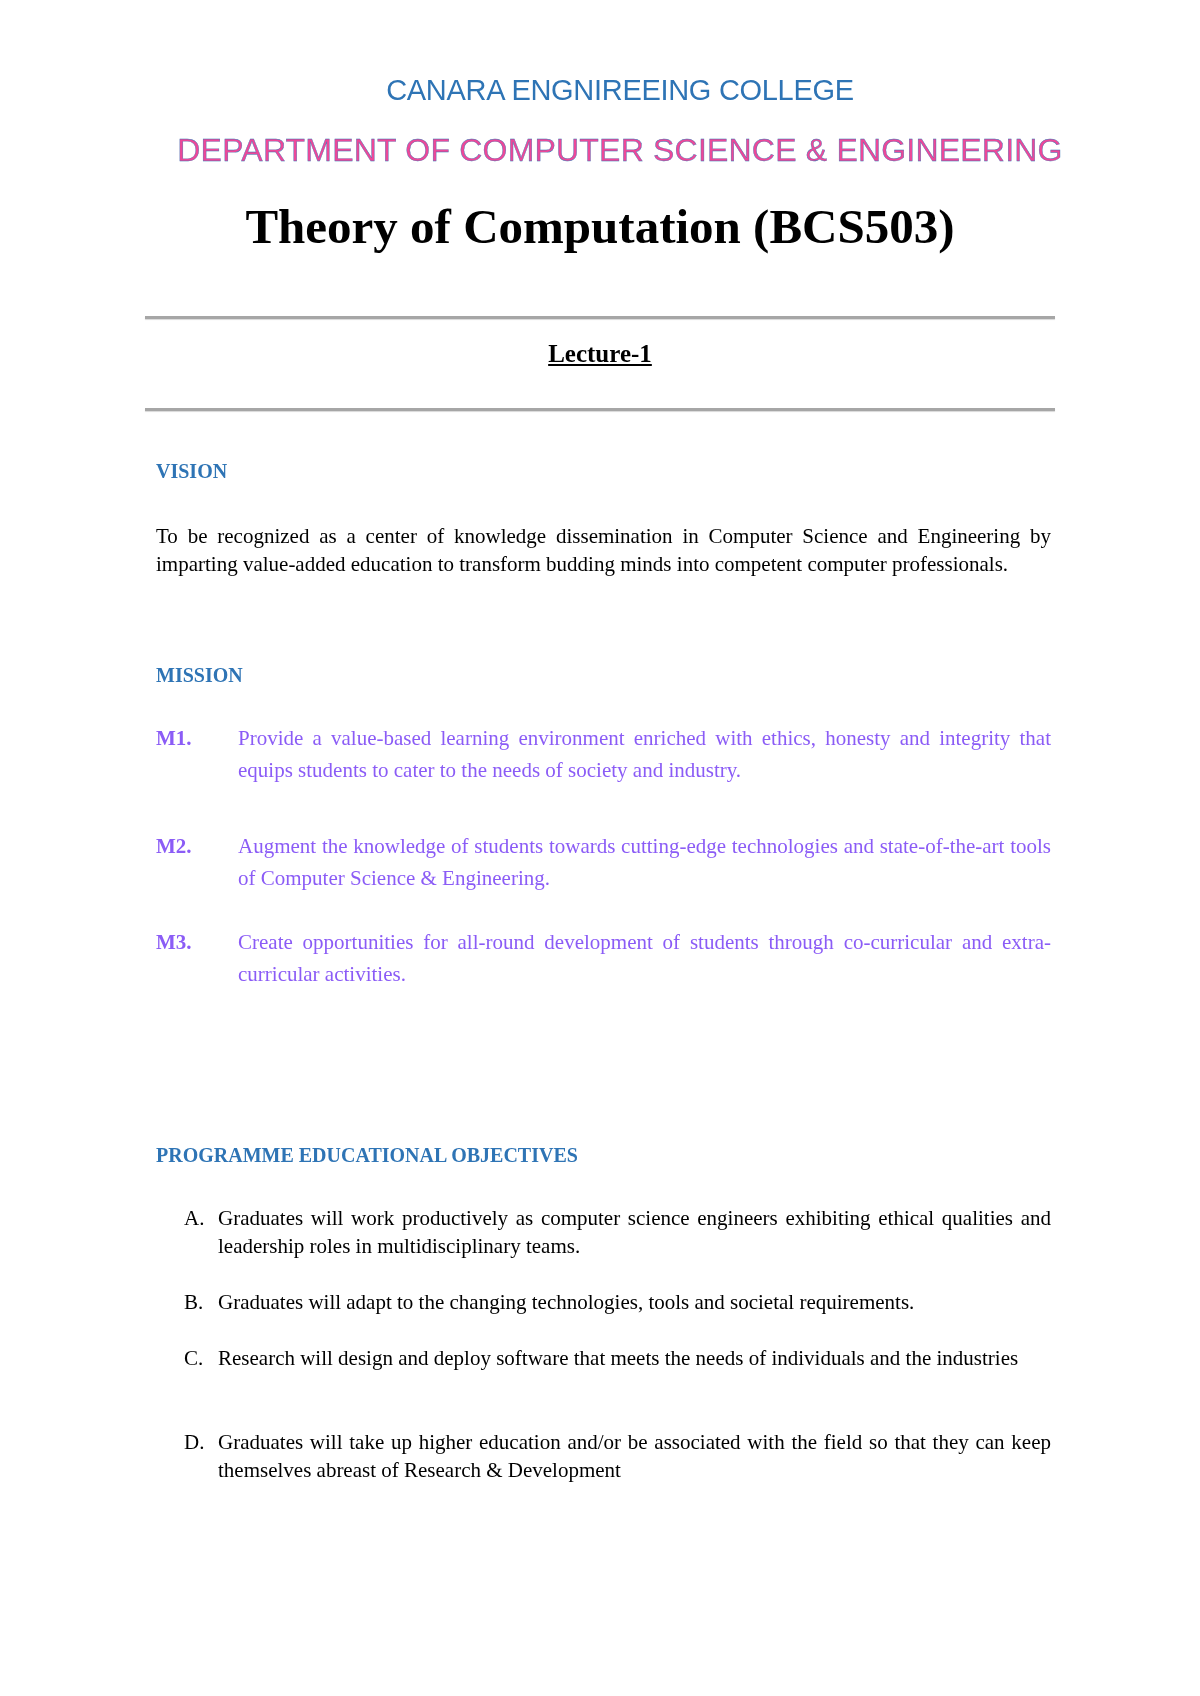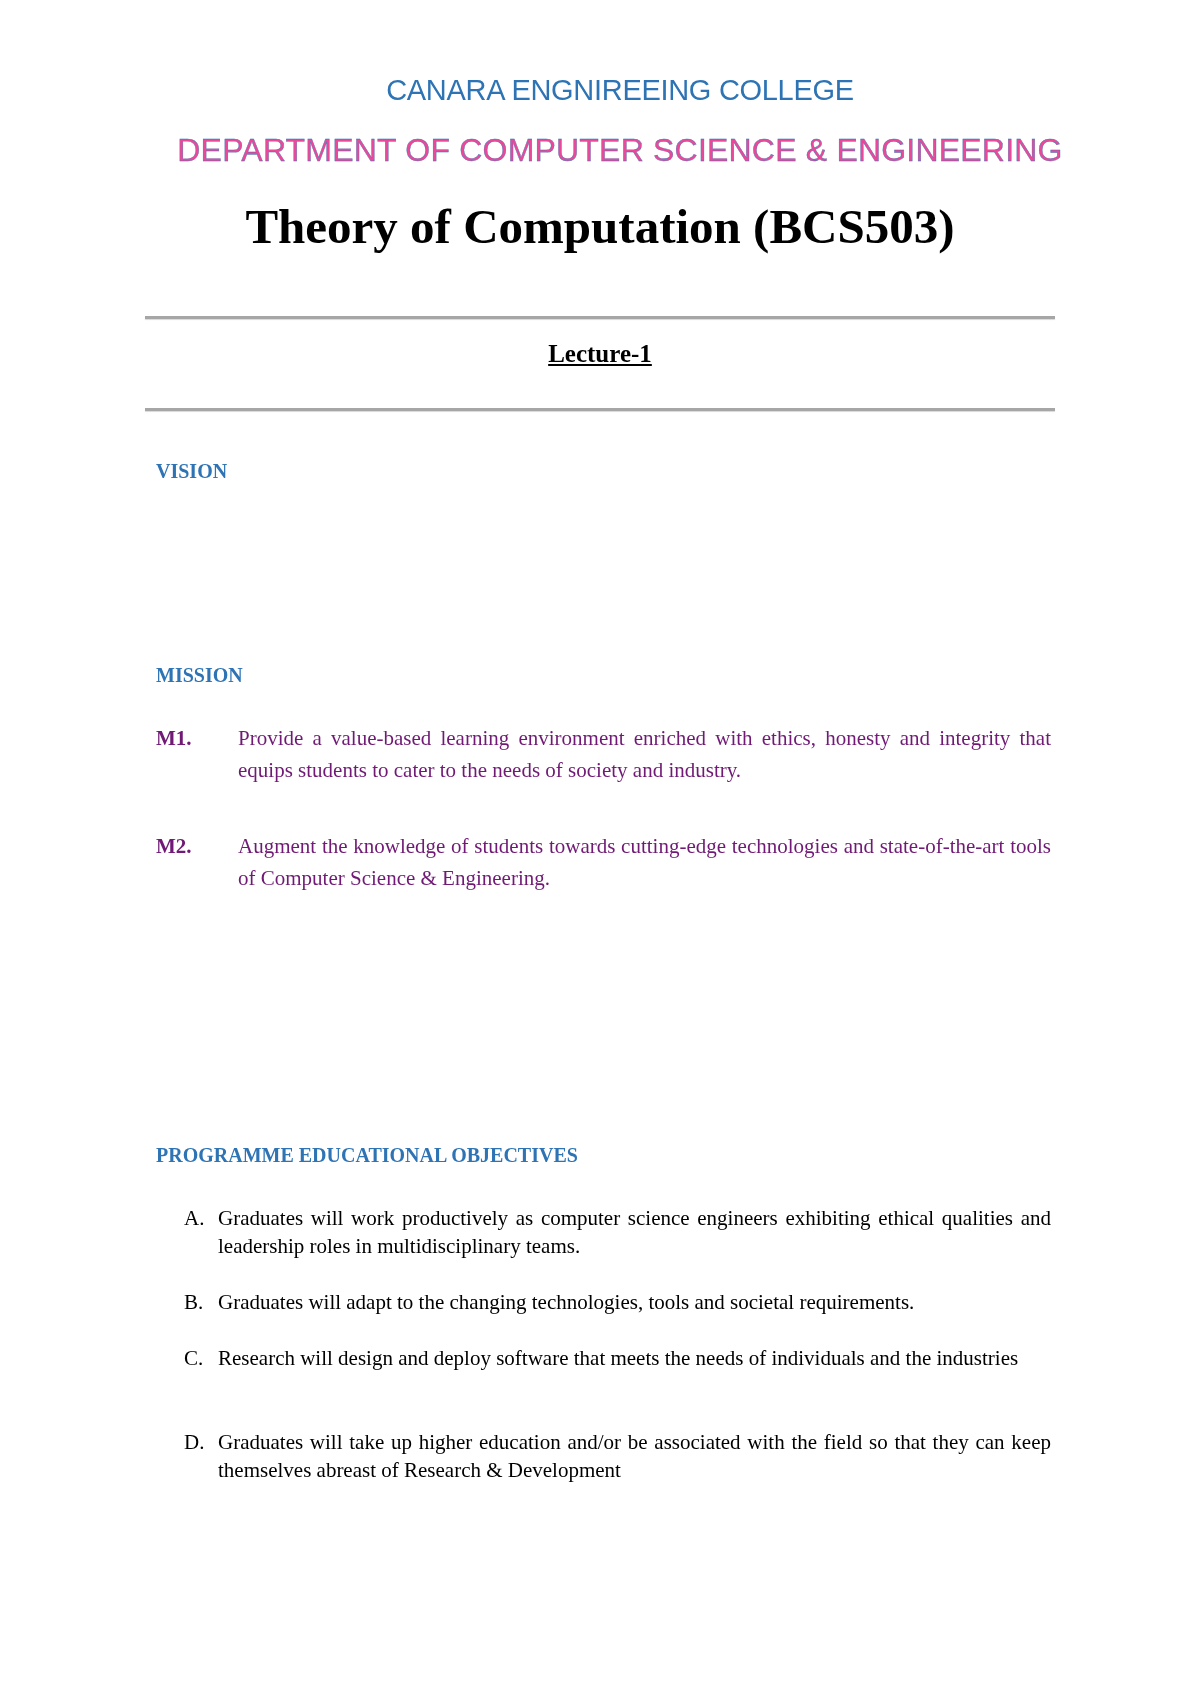--- a/index.html
+++ b/index.html
@@ -25,21 +25,21 @@
 
   .heading { position: absolute; left: 156px; font-size: 20px; font-weight: bold; color: #2e74b5; }
   .h-vision { top: 460px; }
   .h-mission { top: 664px; }
   .h-peo { top: 1144px; }
 
   .para { position: absolute; left: 156px; width: 895px; font-size: 21px; line-height: 28px;
     color: #000; text-align: justify; }
   .vision-text { top: 522px; }
 
-  .mitem { position: absolute; left: 156px; width: 895px; font-size: 21px; line-height: 32px; color: #701a75; }
+  .mitem { position: absolute; left: 156px; width: 895px; font-size: 21px; line-height: 32px; color: #8b5cf6; }
   .mitem .mlabel { position: absolute; left: 0; top: 0; font-weight: bold; }
   .mitem .mtext { margin-left: 82px; text-align: justify; }
   .m1 { top: 722px; }
   .m2 { top: 830px; }
   .m3 { top: 926px; }
   .m4 { top: 1024px; }
 
   .peo { position: absolute; left: 184px; width: 867px; font-size: 21px; line-height: 28px; color: #000; }
   .peo .plabel { position: absolute; left: 0; top: 0; }
   .peo .ptext { margin-left: 34px; text-align: justify; }
@@ -55,30 +55,35 @@
 
   <div class="college sans">CANARA ENGNIREEING COLLEGE</div>
   <div class="dept sans">DEPARTMENT OF COMPUTER SCIENCE &amp; ENGINEERING</div>
   <div class="course serif">Theory of Computation (BCS503)</div>
 
   <div class="rule r1"></div>
   <div class="lecture serif">Lecture-1</div>
   <div class="rule r2"></div>
 
   <div class="heading h-vision serif">VISION</div>
+  <div class="para vision-text serif">To be recognized as a center of knowledge dissemination in Computer Science and Engineering by imparting value-added education to transform budding minds into competent computer professionals.</div>
 
   <div class="heading h-mission serif">MISSION</div>
 
   <div class="mitem m1 serif">
     <span class="mlabel">M1.</span>
     <div class="mtext">Provide a value-based learning environment enriched with ethics, honesty and integrity that equips students to cater to the needs of society and industry.</div>
   </div>
   <div class="mitem m2 serif">
     <span class="mlabel">M2.</span>
     <div class="mtext">Augment the knowledge of students towards cutting-edge technologies and state-of-the-art tools of Computer Science &amp; Engineering.</div>
+  </div>
+  <div class="mitem m3 serif">
+    <span class="mlabel">M3.</span>
+    <div class="mtext">Create opportunities for all-round development of students through co-curricular and extra-curricular activities.</div>
   </div>
 
   <div class="heading h-peo serif">PROGRAMME EDUCATIONAL OBJECTIVES</div>
 
   <div class="peo pa serif">
     <span class="plabel">A.</span>
     <div class="ptext">Graduates will work productively as computer science engineers exhibiting ethical qualities and leadership roles in multidisciplinary teams.</div>
   </div>
   <div class="peo pb serif">
     <span class="plabel">B.</span>

